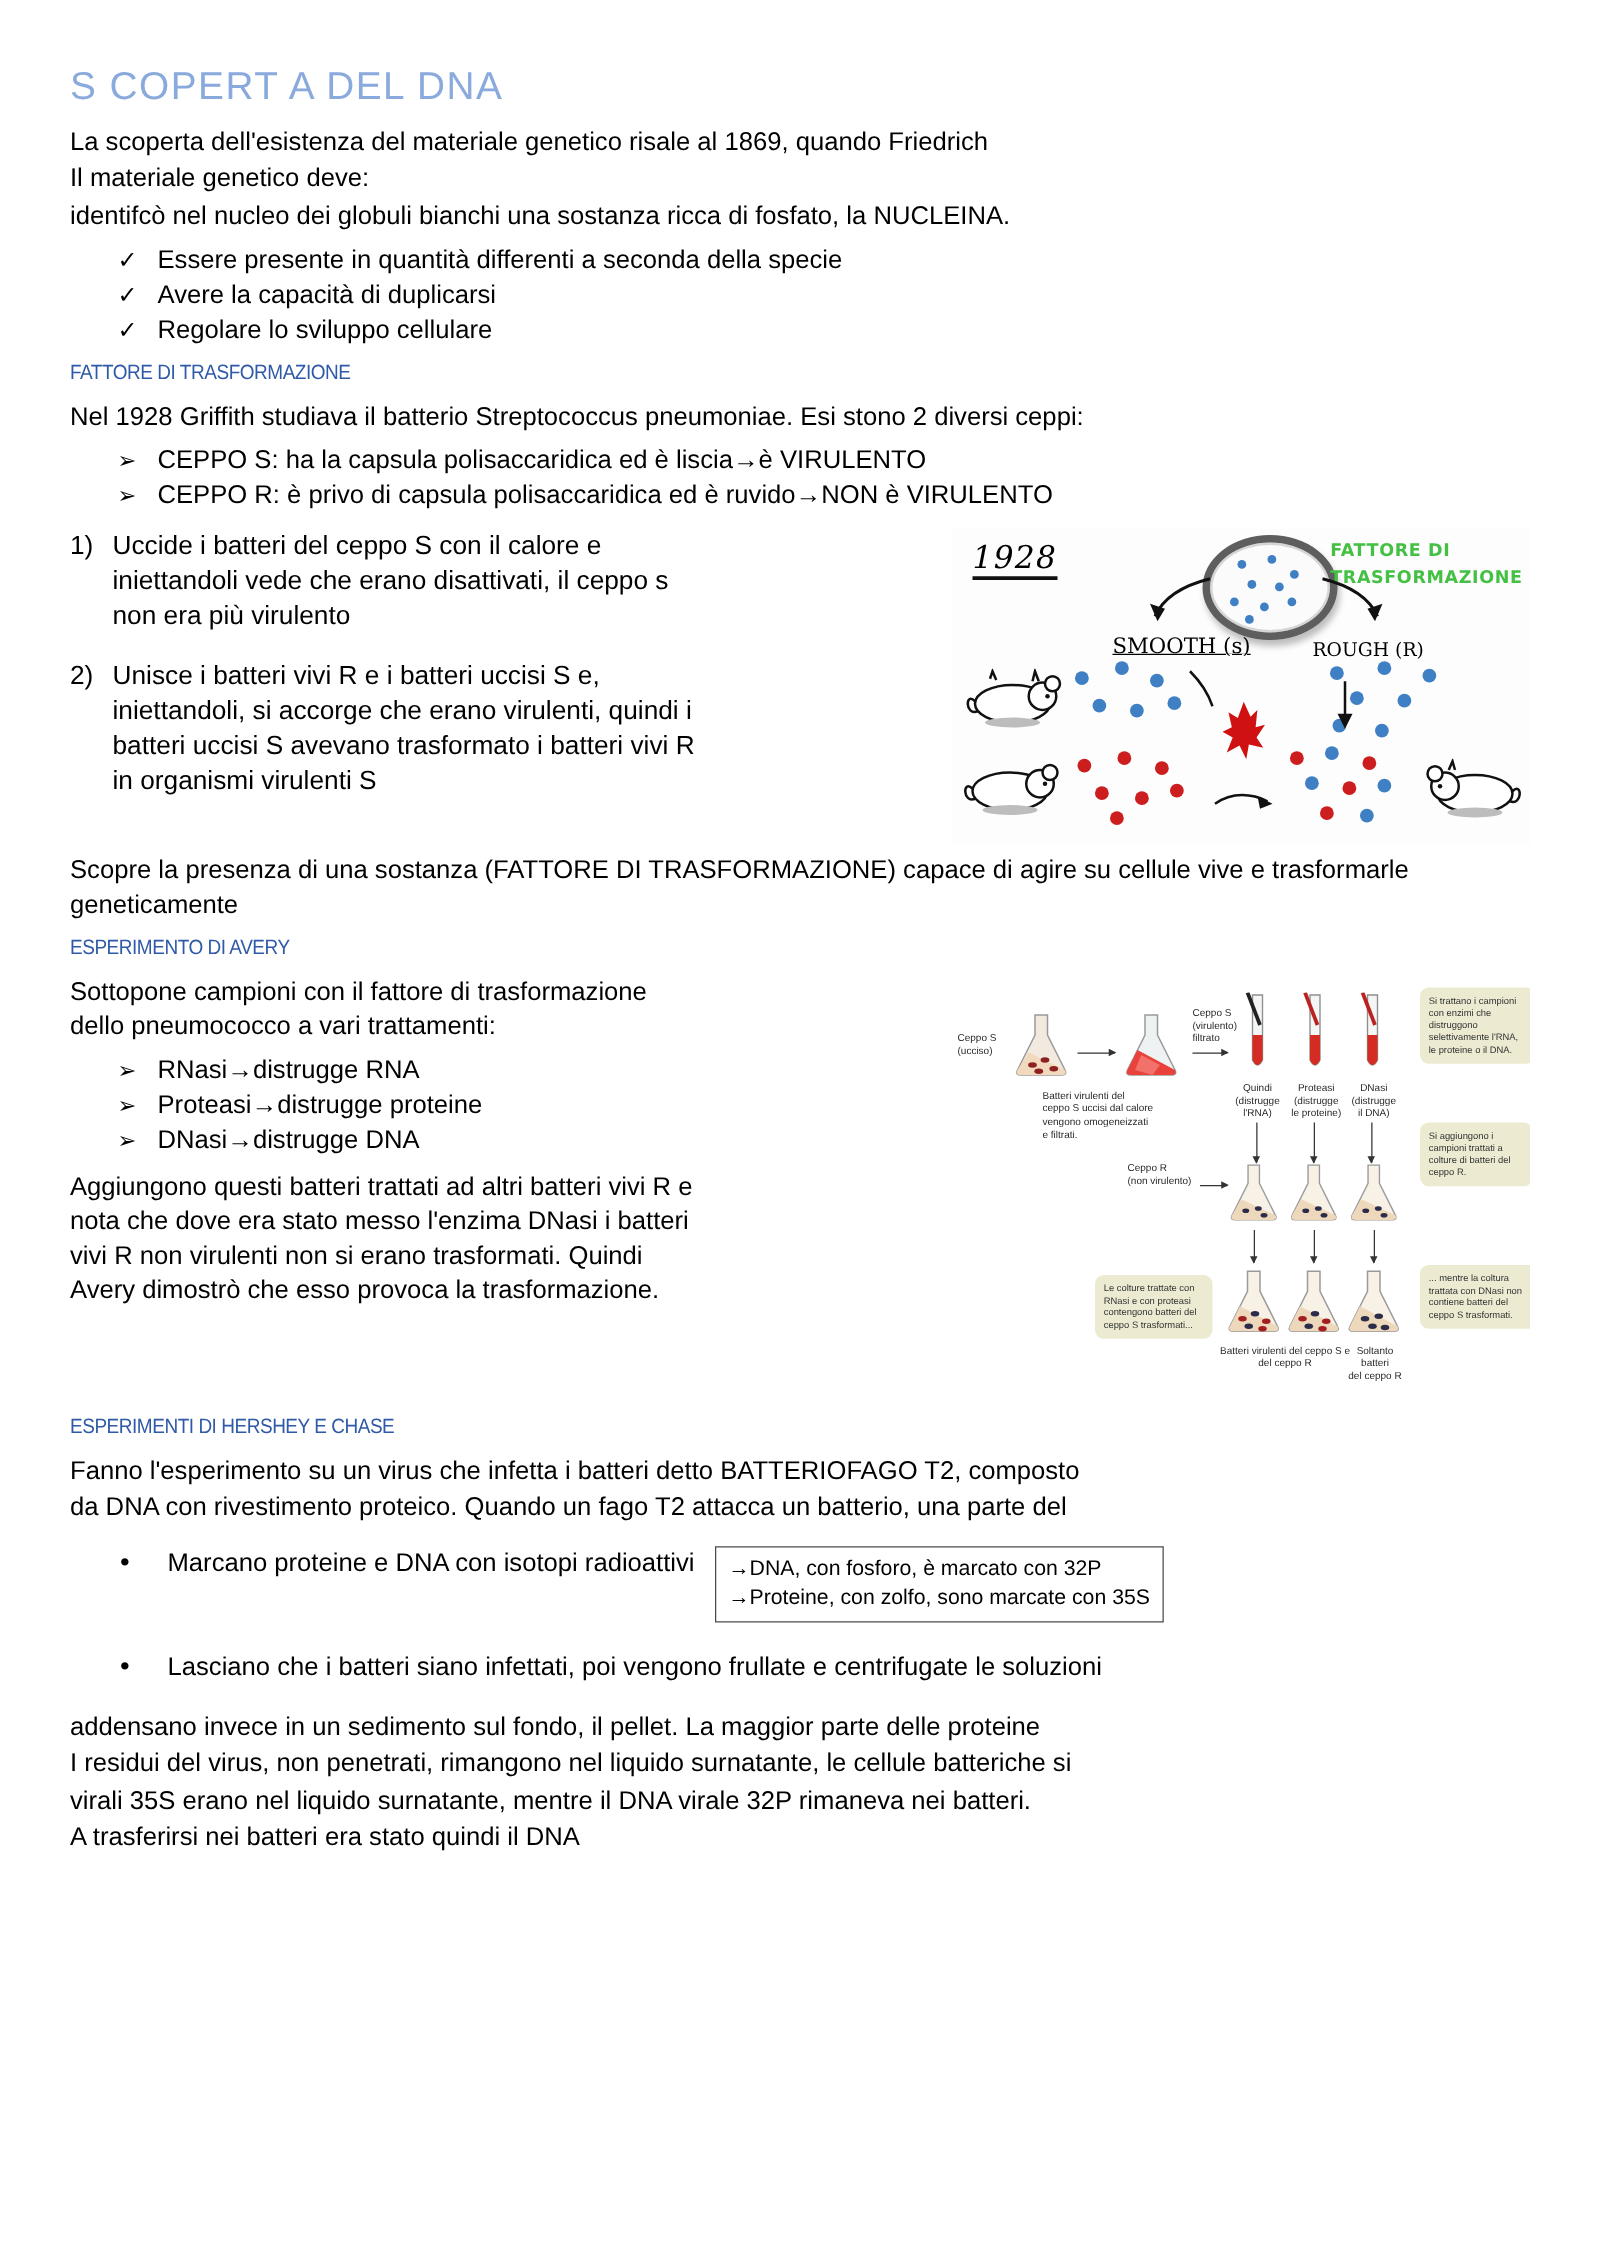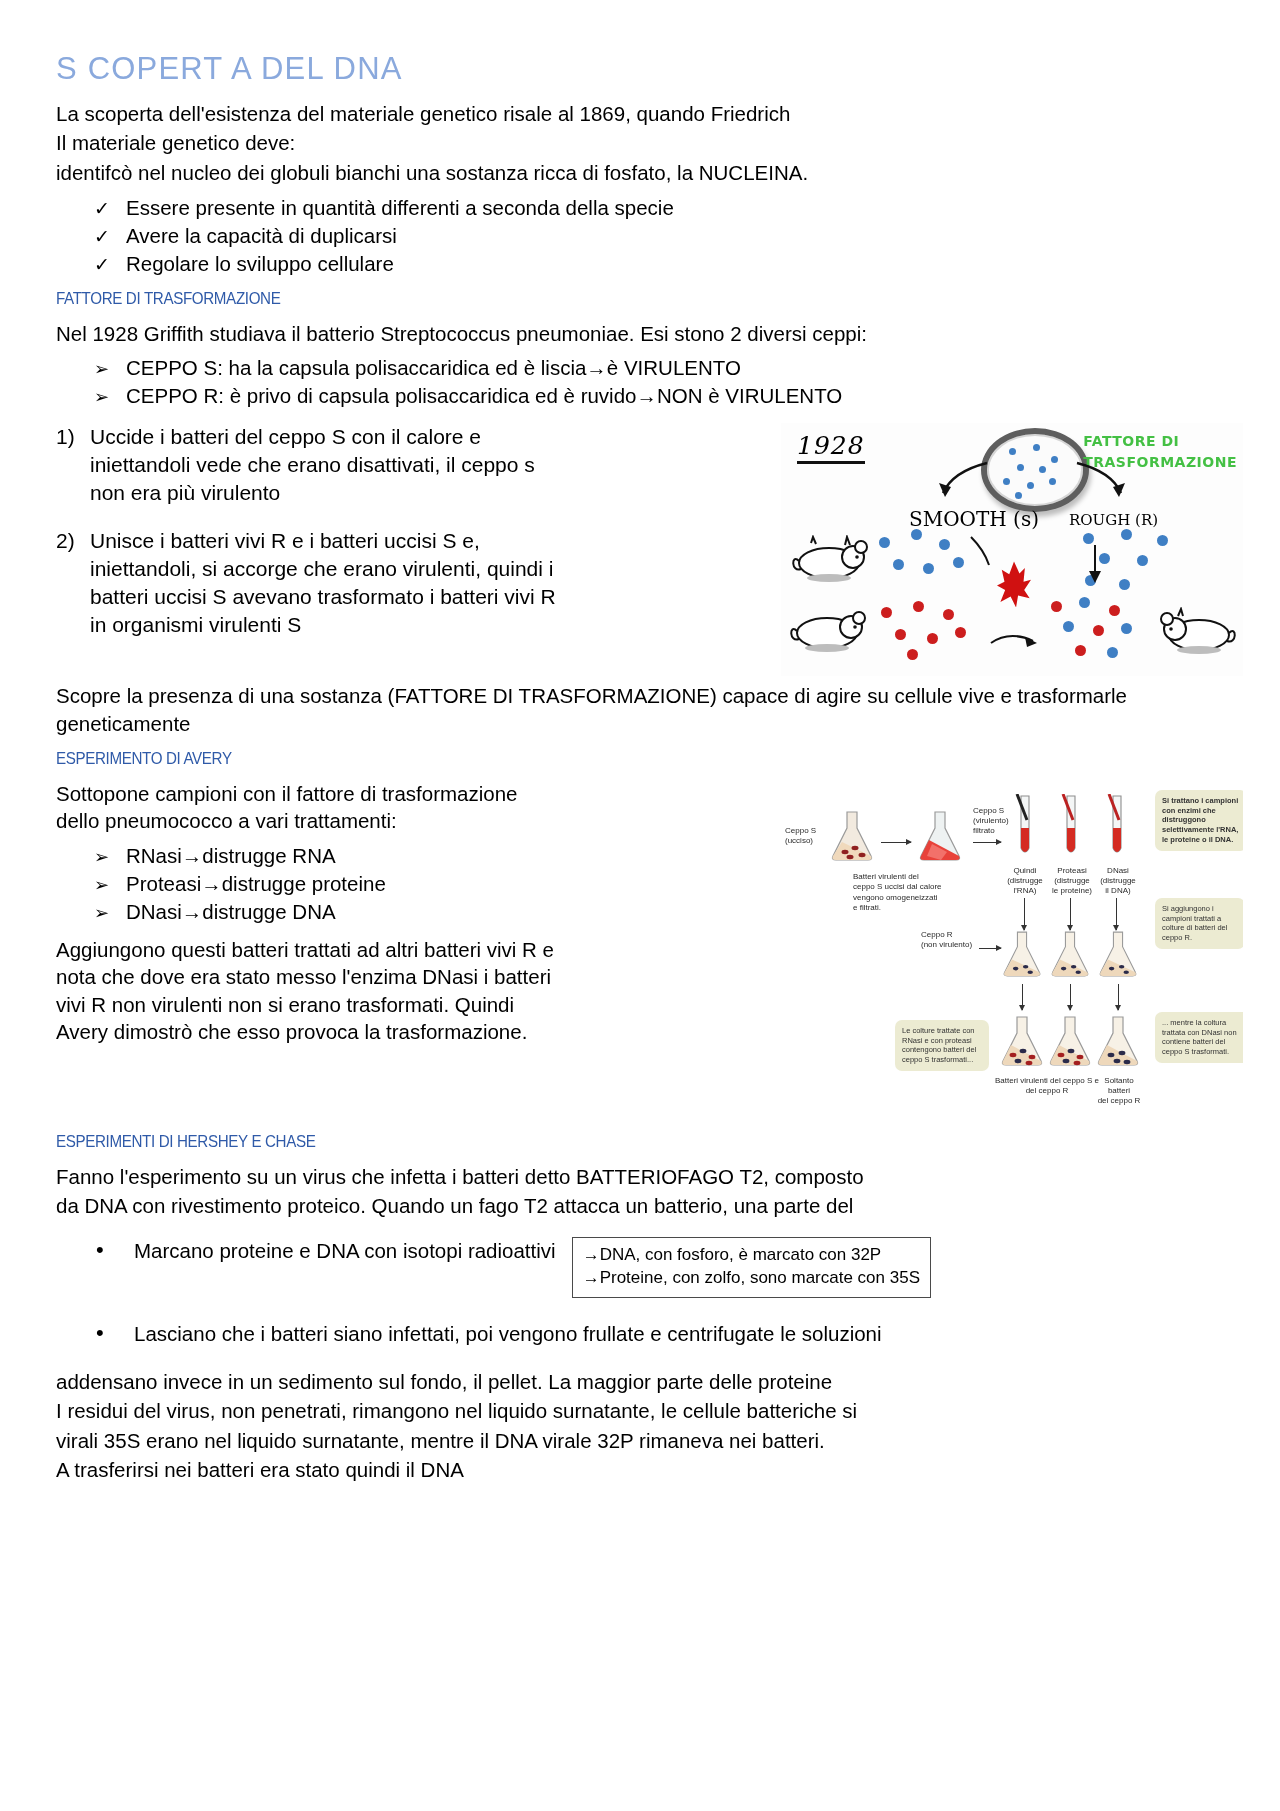--- a/index.html
+++ b/index.html
@@ -11,21 +11,21 @@
     font-family: "Liberation Sans", sans-serif;
     color: #000000;
   }
   .page {
     position: relative;
     width: 1280px;
     height: 1811px;
     background: #ffffff;
     overflow: hidden;
     box-sizing: border-box;
-    padding: 44px 37px 40px 56px;
+    padding: 44px 56px 40px 56px;
   }
   h1.doc-title {
     font-size: 31px;
     font-weight: 400;
     color: #8aa9dd;
     letter-spacing: 1.2px;
     margin: 8px 0 14px 0;
     line-height: 1.1;
   }
   .para {
@@ -142,22 +142,23 @@
     color: #44c044;
     font-family: "DejaVu Sans", sans-serif;
     font-weight: bold;
     font-size: 14px;
     line-height: 1.5;
     letter-spacing: 0.5px;
   }
   .cap-smooth {
     position: absolute;
     left: 128px; top: 84px;
-    font-size: 20px;
+    font-size: 17px;
     font-family: "DejaVu Serif", serif;
+    text-decoration: underline;
   }
   .cap-rough {
     position: absolute;
     left: 288px; top: 88px;
     font-size: 15px;
     font-family: "DejaVu Serif", serif;
   }
   .mouse {
     position: absolute;
     width: 82px; height: 48px;
@@ -529,21 +530,21 @@
         <div class="lbl c" style="left:218px;top:86px;width:48px;white-space:pre-line;">Quindi
 (distrugge
 l'RNA)</div>
         <div class="lbl c" style="left:264px;top:86px;width:50px;white-space:pre-line;">Proteasi
 (distrugge
 le proteine)</div>
         <div class="lbl c" style="left:312px;top:86px;width:46px;white-space:pre-line;">DNasi
 (distrugge
 il DNA)</div>
 
-        <div class="callout" style="left:372px;top:10px;width:78px;font-weight:bold;">Si trattano i
+        <div class="callout" style="left:372px;top:10px;width:78px;">Si trattano i
 campioni con enzimi
 che distruggono
 selettivamente l'RNA,
 le proteine o il DNA.</div>
 
         <div class="arrow-v" style="left:241px;top:118px;height:32px;"></div>
         <div class="arrow-v" style="left:287px;top:118px;height:32px;"></div>
         <div class="arrow-v" style="left:333px;top:118px;height:32px;"></div>
 
         <div class="lbl" style="left:138px;top:150px;width:60px;white-space:pre-line;">Ceppo R

